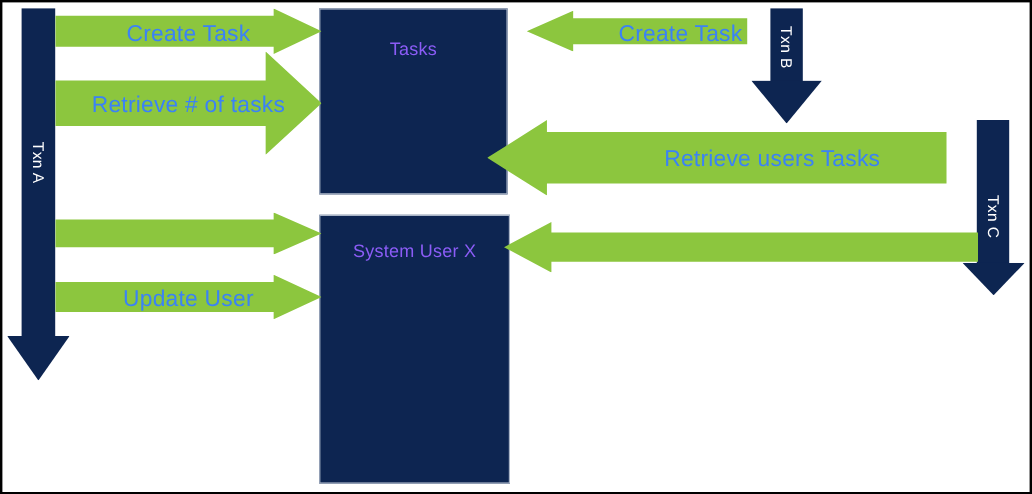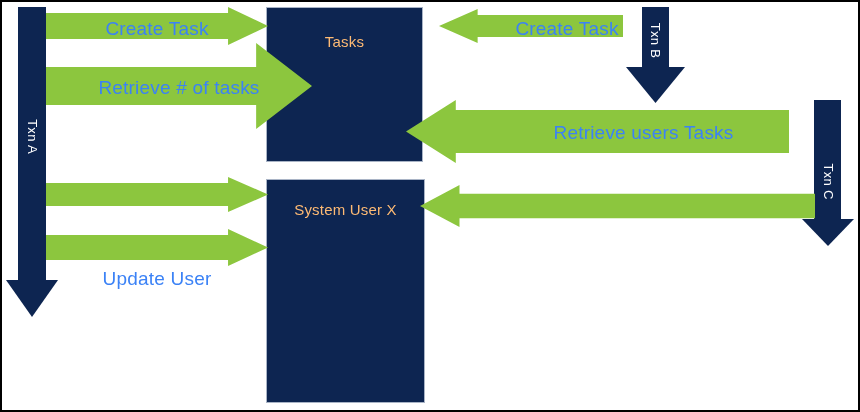--- a/index.html
+++ b/index.html
@@ -17,21 +17,21 @@
     background: #ffffff;
     box-sizing: border-box;
     border: 2px solid #000000;
     overflow: hidden;
   }
   .node-box {
     position: absolute;
     background: #0d2551;
     border: 1px solid #a9b4c6;
     box-sizing: border-box;
-    color: #fdba74;
+    color: #8b5cf6;
     font-size: 15px;
     text-align: center;
     letter-spacing: .2px;
   }
   .node-label {
     display: block;
     width: 100%;
     position: absolute;
     left: 0;
     text-align: center;
@@ -100,38 +100,38 @@
     </div>
   </div>
 
   <div class="garrow" style="left:44px; top:5px; width:222px; height:38px; background:transparent;">
     <div style="position:absolute; left:0; top:0; width:100%; height:100%;
                 background:#8cc63e;
                 clip-path: polygon(0% 16%, 82% 16%, 82% 0%, 100% 50%, 82% 100%, 82% 84%, 0% 84%);"></div>
     <span class="txt" style="top:11px; padding-right:30px;">Create Task</span>
   </div>
 
-  <div class="garrow" style="left:44px; top:41px; width:222px; height:86px; background:transparent;padding-left:44px;">
+  <div class="garrow" style="left:44px; top:41px; width:222px; height:86px; background:transparent;">
     <div style="position:absolute; left:0; top:0; width:100%; height:100%;
                 background:#8cc63e;
                 clip-path: polygon(0% 28%, 79% 28%, 79% 0%, 100% 50%, 79% 100%, 79% 72%, 0% 72%);"></div>
     <span class="txt" style="top:34px; padding-right:36px;">Retrieve # of tasks</span>
   </div>
 
   <div class="garrow" style="left:44px; top:175px; width:222px; height:35px; background:transparent;">
     <div style="position:absolute; left:0; top:0; width:100%; height:100%;
                 background:#8cc63e;
                 clip-path: polygon(0% 17%, 82% 17%, 82% 0%, 100% 50%, 82% 100%, 82% 83%, 0% 83%);"></div>
   </div>
 
   <div class="garrow" style="left:44px; top:227px; width:222px; height:37px; background:transparent;">
     <div style="position:absolute; left:0; top:0; width:100%; height:100%;
                 background:#8cc63e;
                 clip-path: polygon(0% 16%, 82% 16%, 82% 0%, 100% 50%, 82% 100%, 82% 84%, 0% 84%);"></div>
-    <span class="txt" style="top:10px; padding-right:30px;margin-top:29px;">Update User</span>
+    <span class="txt" style="top:10px; padding-right:30px;">Update User</span>
   </div>
 
   <div class="garrow" style="left:437px; top:7px; width:184px; height:34px; background:transparent;">
     <div style="position:absolute; left:0; top:0; width:100%; height:100%;
                 background:#8cc63e;
                 clip-path: polygon(0% 50%, 21% 0%, 21% 18%, 100% 18%, 100% 82%, 21% 82%, 21% 100%);"></div>
     <span class="txt" style="top:9px; padding-left:36px;">Create Task</span>
   </div>
 
   <div class="garrow" style="left:404px; top:98px; width:383px; height:63px; background:transparent;">

